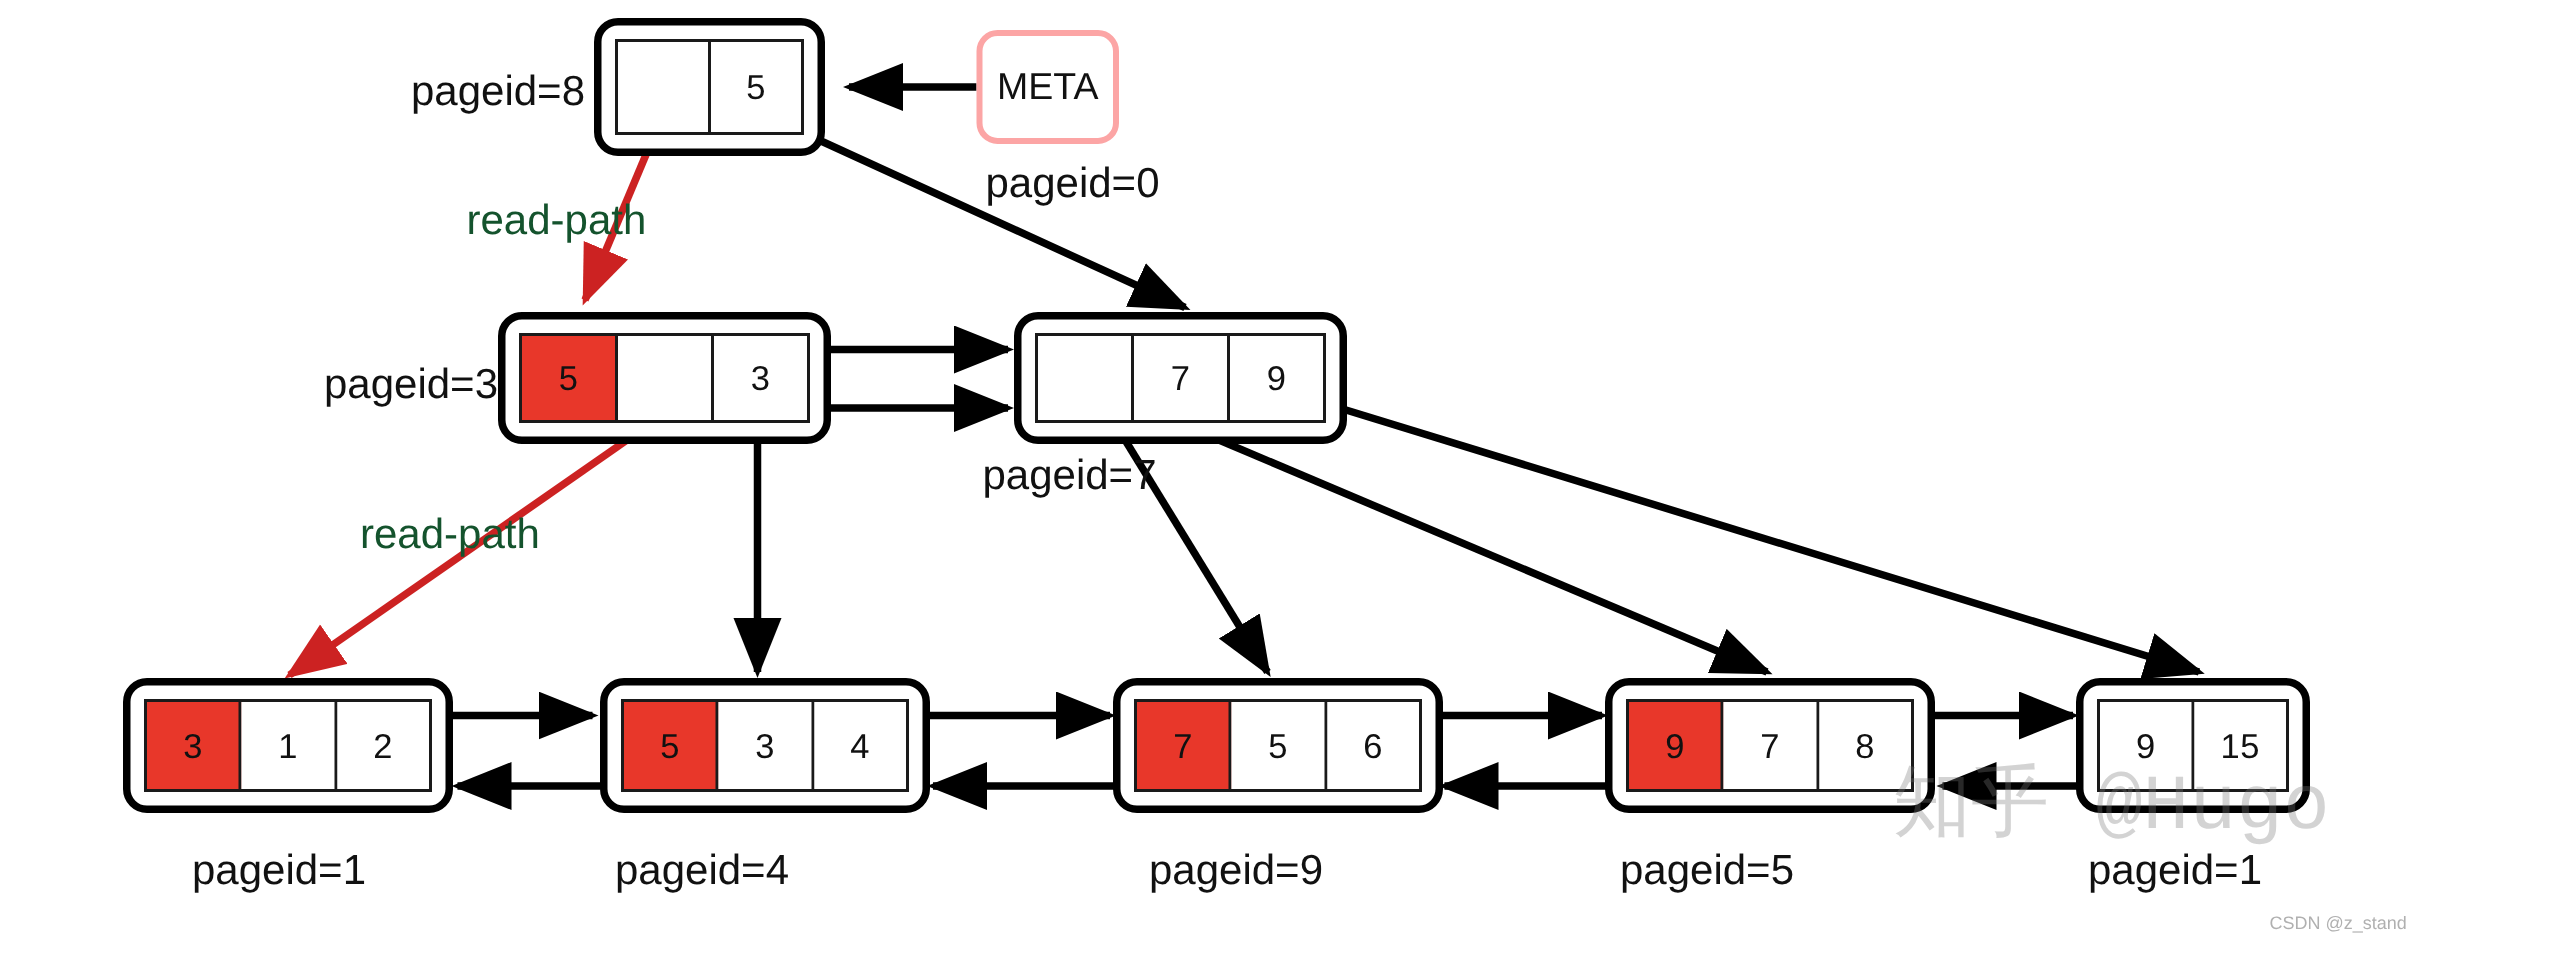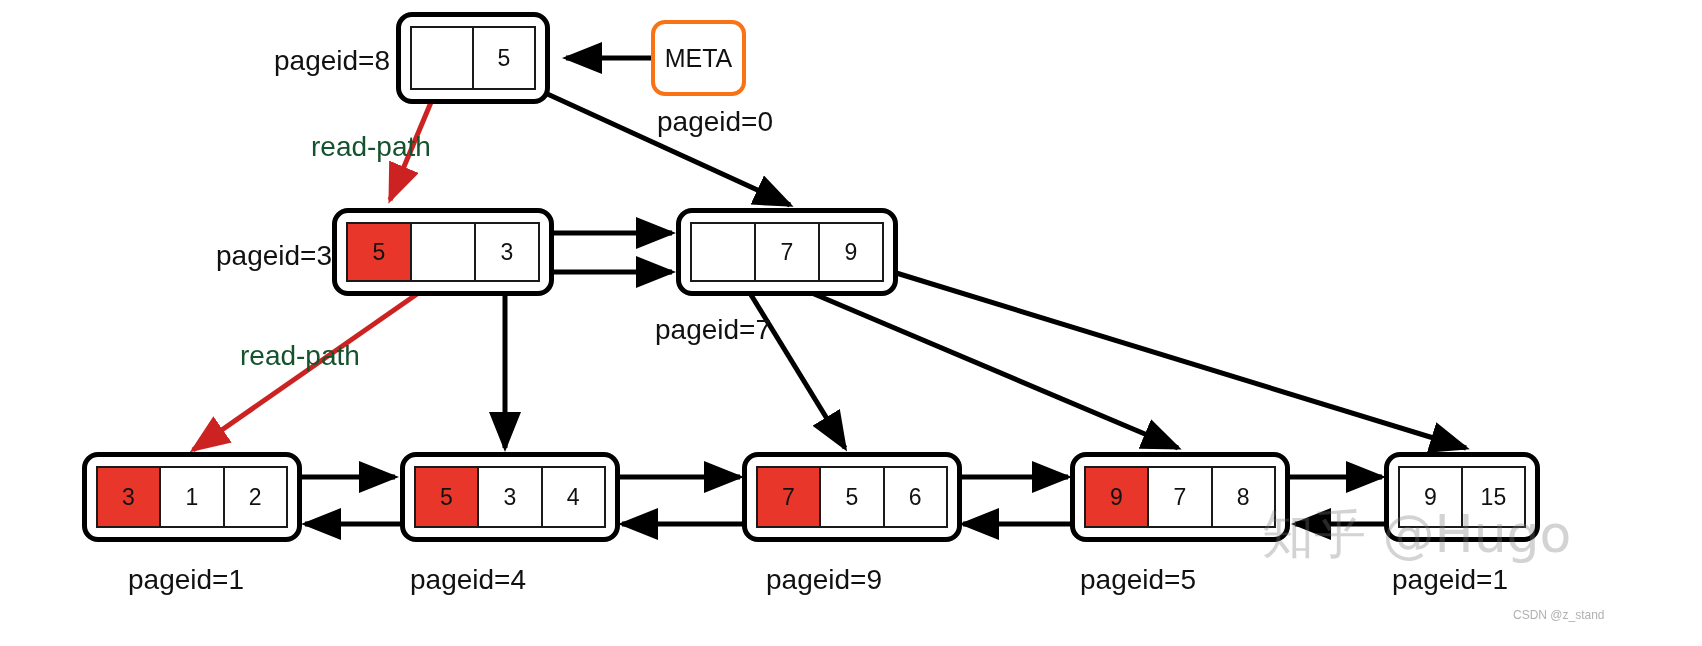--- a/index.html
+++ b/index.html
@@ -55,21 +55,21 @@
     letter-spacing: 0.3px;
   }
   .cell:last-child { border-right: none; }
   .cell.red { background: #e8372a; color: #111111; }
   .cell.blank { color: transparent; }
 
   
   .meta-node {
     position: absolute;
     box-sizing: border-box;
-    border: 4px solid #f97316;
+    border: 4px solid #fca5a5;
     border-radius: 14px;
     background: #ffffff;
     display: flex;
     align-items: center;
     justify-content: center;
     font-size: 25px;
     color: #111111;
     z-index: 5;
   }
 
@@ -204,21 +204,21 @@
   </div>
   <div class="label" style="left:216px; top:240px;">pageid=3</div>
 
   <div class="node" style="left:676px; top:208px; width:222px; height:88px;">
     <div class="cells">
       <div class="cell blank"></div>
       <div class="cell">7</div>
       <div class="cell">9</div>
     </div>
   </div>
-  <div class="label" style="left:655px; top:314px;">pageid=7</div>
+  <div class="label" style="left:655px; top:301px;">pageid=7</div>
 
   <div class="node" style="left:82px; top:452px; width:220px; height:90px;">
     <div class="cells">
       <div class="cell red">3</div>
       <div class="cell">1</div>
       <div class="cell">2</div>
     </div>
   </div>
   <div class="label" style="left:92px; top:564px;margin-left:36px;">pageid=1</div>
 
@@ -254,17 +254,17 @@
       <div class="cell">9</div>
       <div class="cell">15</div>
     </div>
   </div>
   <div class="label" style="left:1392px; top:564px;">pageid=1</div>
 
   <div class="label readpath" style="left:311px; top:131px;">read-path</div>
 
   <div class="label readpath" style="left:240px; top:340px;">read-path</div>
 
-  <div class="wm-zhihu" style="left:1262px; top:500px;">知乎 @Hugo</div>
+  <div class="wm-zhihu" style="left:1262px; top:500px;font-family:Liberation Mono, monospace;">知乎 @Hugo</div>
 
   <div class="wm-csdn" style="left:1513px; top:608px;">CSDN @z_stand</div>
 
 </div>
 
 </body></html>

